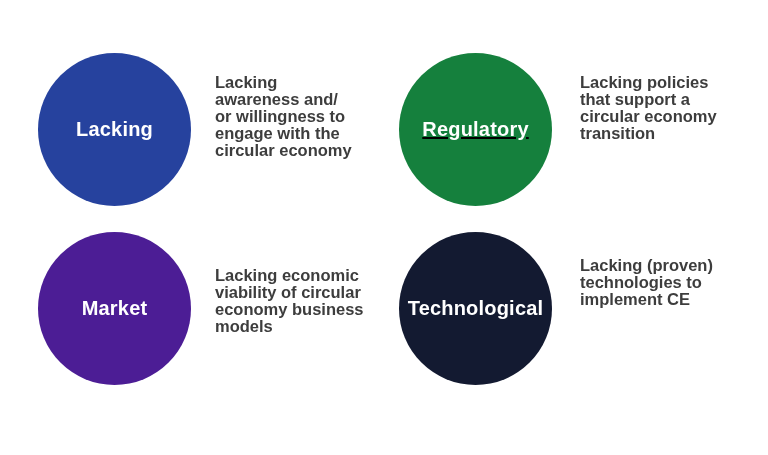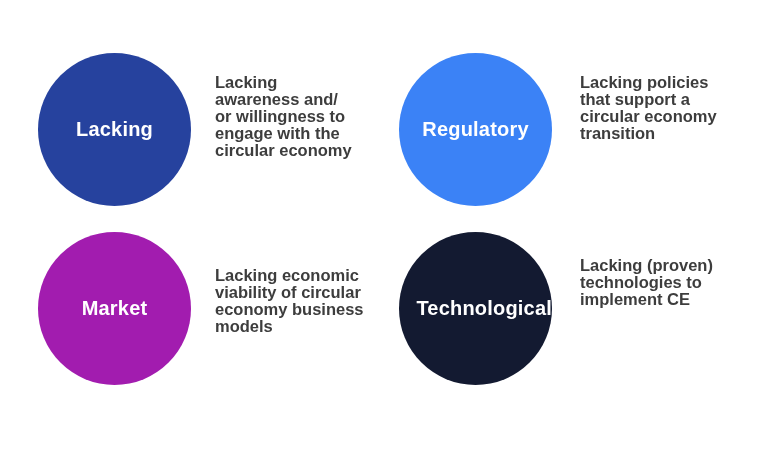--- a/index.html
+++ b/index.html
@@ -63,41 +63,41 @@
       <span class="circle-label">Lacking</span>
     </div>
     <div class="desc pos-cultural">Lacking
 awareness and/
 or willingness to
 engage with the
 circular economy</div>
   </div>
 
   <div class="item">
-    <div class="circle pos-regulatory" style="background: #3b82f6;">
+    <div class="circle pos-regulatory" style="background: #15803d; text-decoration: underline;">
       <span class="circle-label">Regulatory</span>
     </div>
     <div class="desc pos-regulatory">Lacking policies
 that support a
 circular economy
 transition</div>
   </div>
 
   <div class="item">
-    <div class="circle pos-market" style="background: #a21caf;">
+    <div class="circle pos-market" style="background: #4c1d95;">
       <span class="circle-label">Market</span>
     </div>
     <div class="desc pos-market">Lacking economic
 viability of circular
 economy business
 models</div>
   </div>
 
   <div class="item">
-    <div class="circle pos-technological" style="background: rgb(19, 26, 49); justify-content: flex-end;">
+    <div class="circle pos-technological" style="background: rgb(19, 26, 49);">
       <span class="circle-label">Technological</span>
     </div>
     <div class="desc pos-technological">Lacking (proven)
 technologies to
 implement CE</div>
   </div>
 
 </div>
 
 </body></html>

